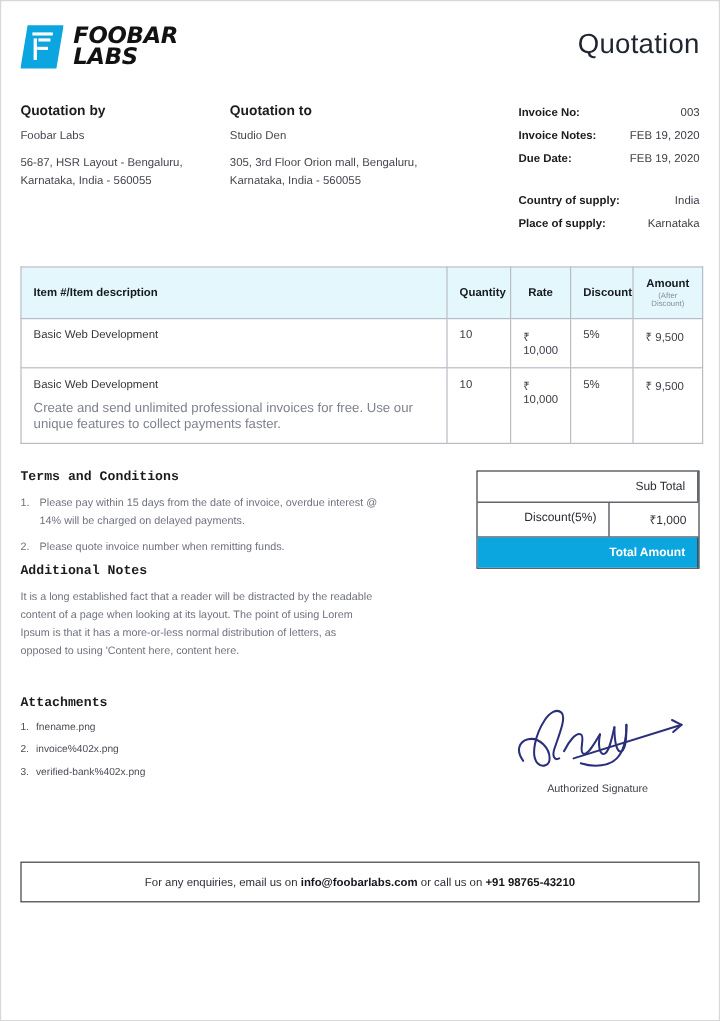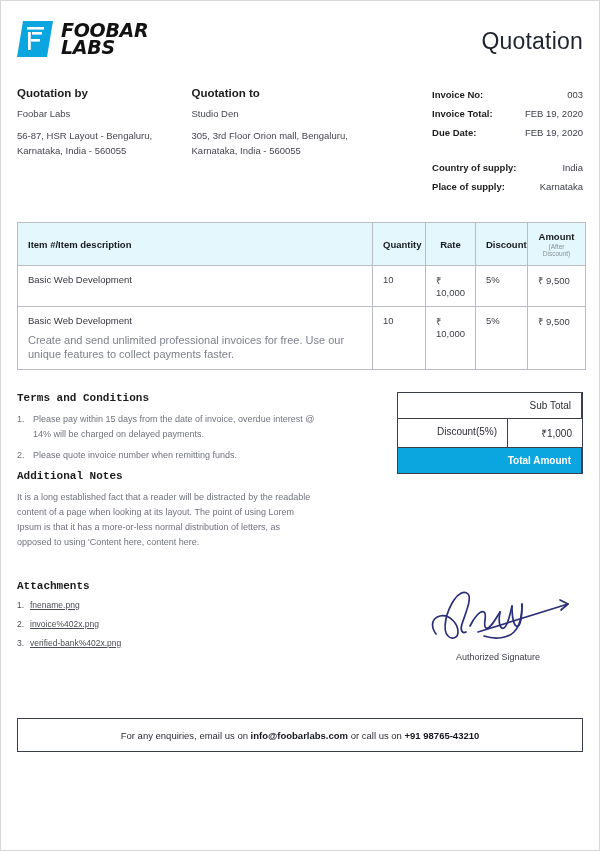--- a/index.html
+++ b/index.html
@@ -16,21 +16,21 @@
     width: 600px;
     height: 851px;
     background: #ffffff;
     border: 1px solid #d8d8d8;
     padding: 16px 16px 0 16px;
   }
 
   
   .header {
     display: flex;
-    align-items: center;
+    align-items: flex-start;
     justify-content: space-between;
     padding-top: 2px;
     gap: 44px;
   }
   .logo-block { display: flex; align-items: center; gap: 8px; }
   .logo-mark {
     width: 36px; height: 40px;
     display: block;
   }
   .logo-text {
@@ -192,21 +192,21 @@
     margin-bottom: 4px;
   }
   .t-words .w-value { font-size: 8.5px; color: #3d4049; }
 
   
   .lower { display: flex; margin-top: 30px; }
   .attach { width: 300px; }
   ol.files { list-style: none; margin-top: 4px; }
   ol.files li { font-size: 8.5px; color: #4a4d55; margin-bottom: 9px; display: flex; }
   ol.files li .num { flex: 0 0 13px; }
-  ol.files li .fname { text-decoration: underline; color: #4a4d55; }
+  ol.files li .fname { color: #4a4d55; }
 
   .sign { margin-left: auto; width: 170px; text-align: center; padding-top: 2px; }
   .sign svg { display: block; margin: 0 auto; }
   .sign-label {
     font-size: 9px;
     color: #3d4049;
     margin-top: 8px;
   }
 
   
@@ -264,21 +264,21 @@
         <div>Karnataka, India - 560055</div>
       </div>
     </div>
 
     <div class="meta">
       <div class="meta-row">
         <span class="k">Invoice No:</span>
         <span class="v">003</span>
       </div>
       <div class="meta-row">
-        <span class="k">Invoice Total:</span>
+        <span class="k">Invoice Notes:</span>
         <span class="v">FEB 19, 2020</span>
       </div>
       <div class="meta-row">
         <span class="k">Due Date:</span>
         <span class="v">FEB 19, 2020</span>
       </div>
       <div class="meta-gap"></div>
       <div class="meta-row">
         <span class="k">Country of supply:</span>
         <span class="v">India</span>

